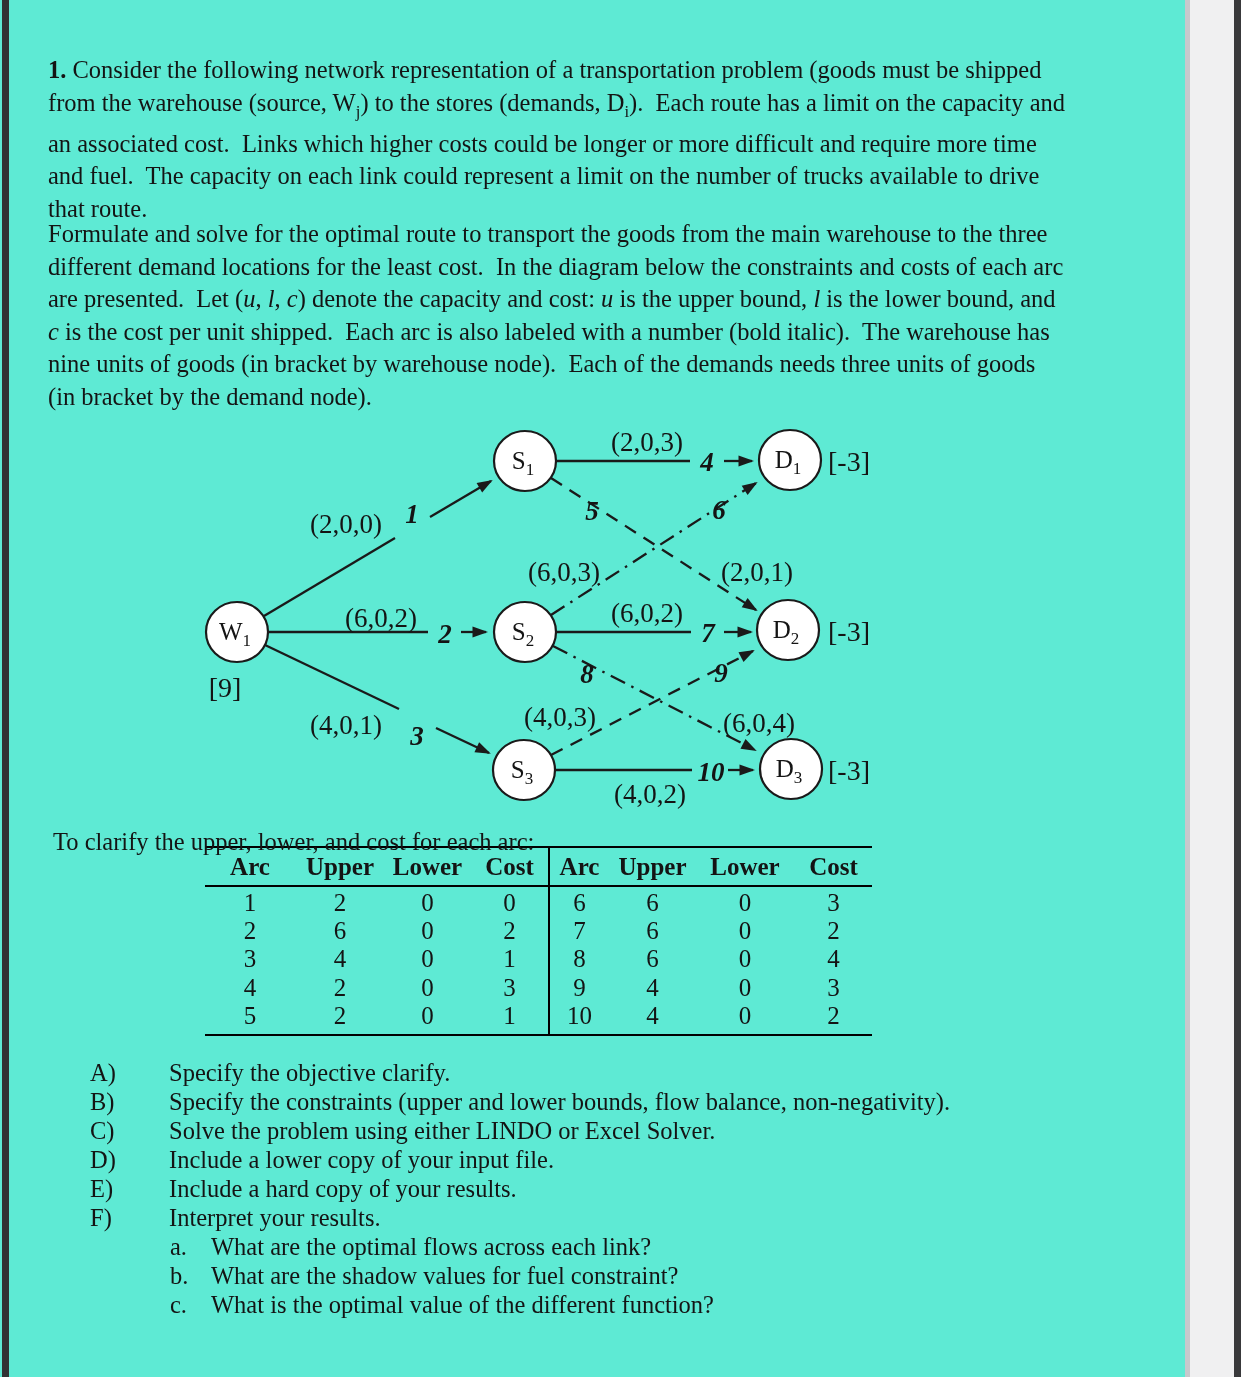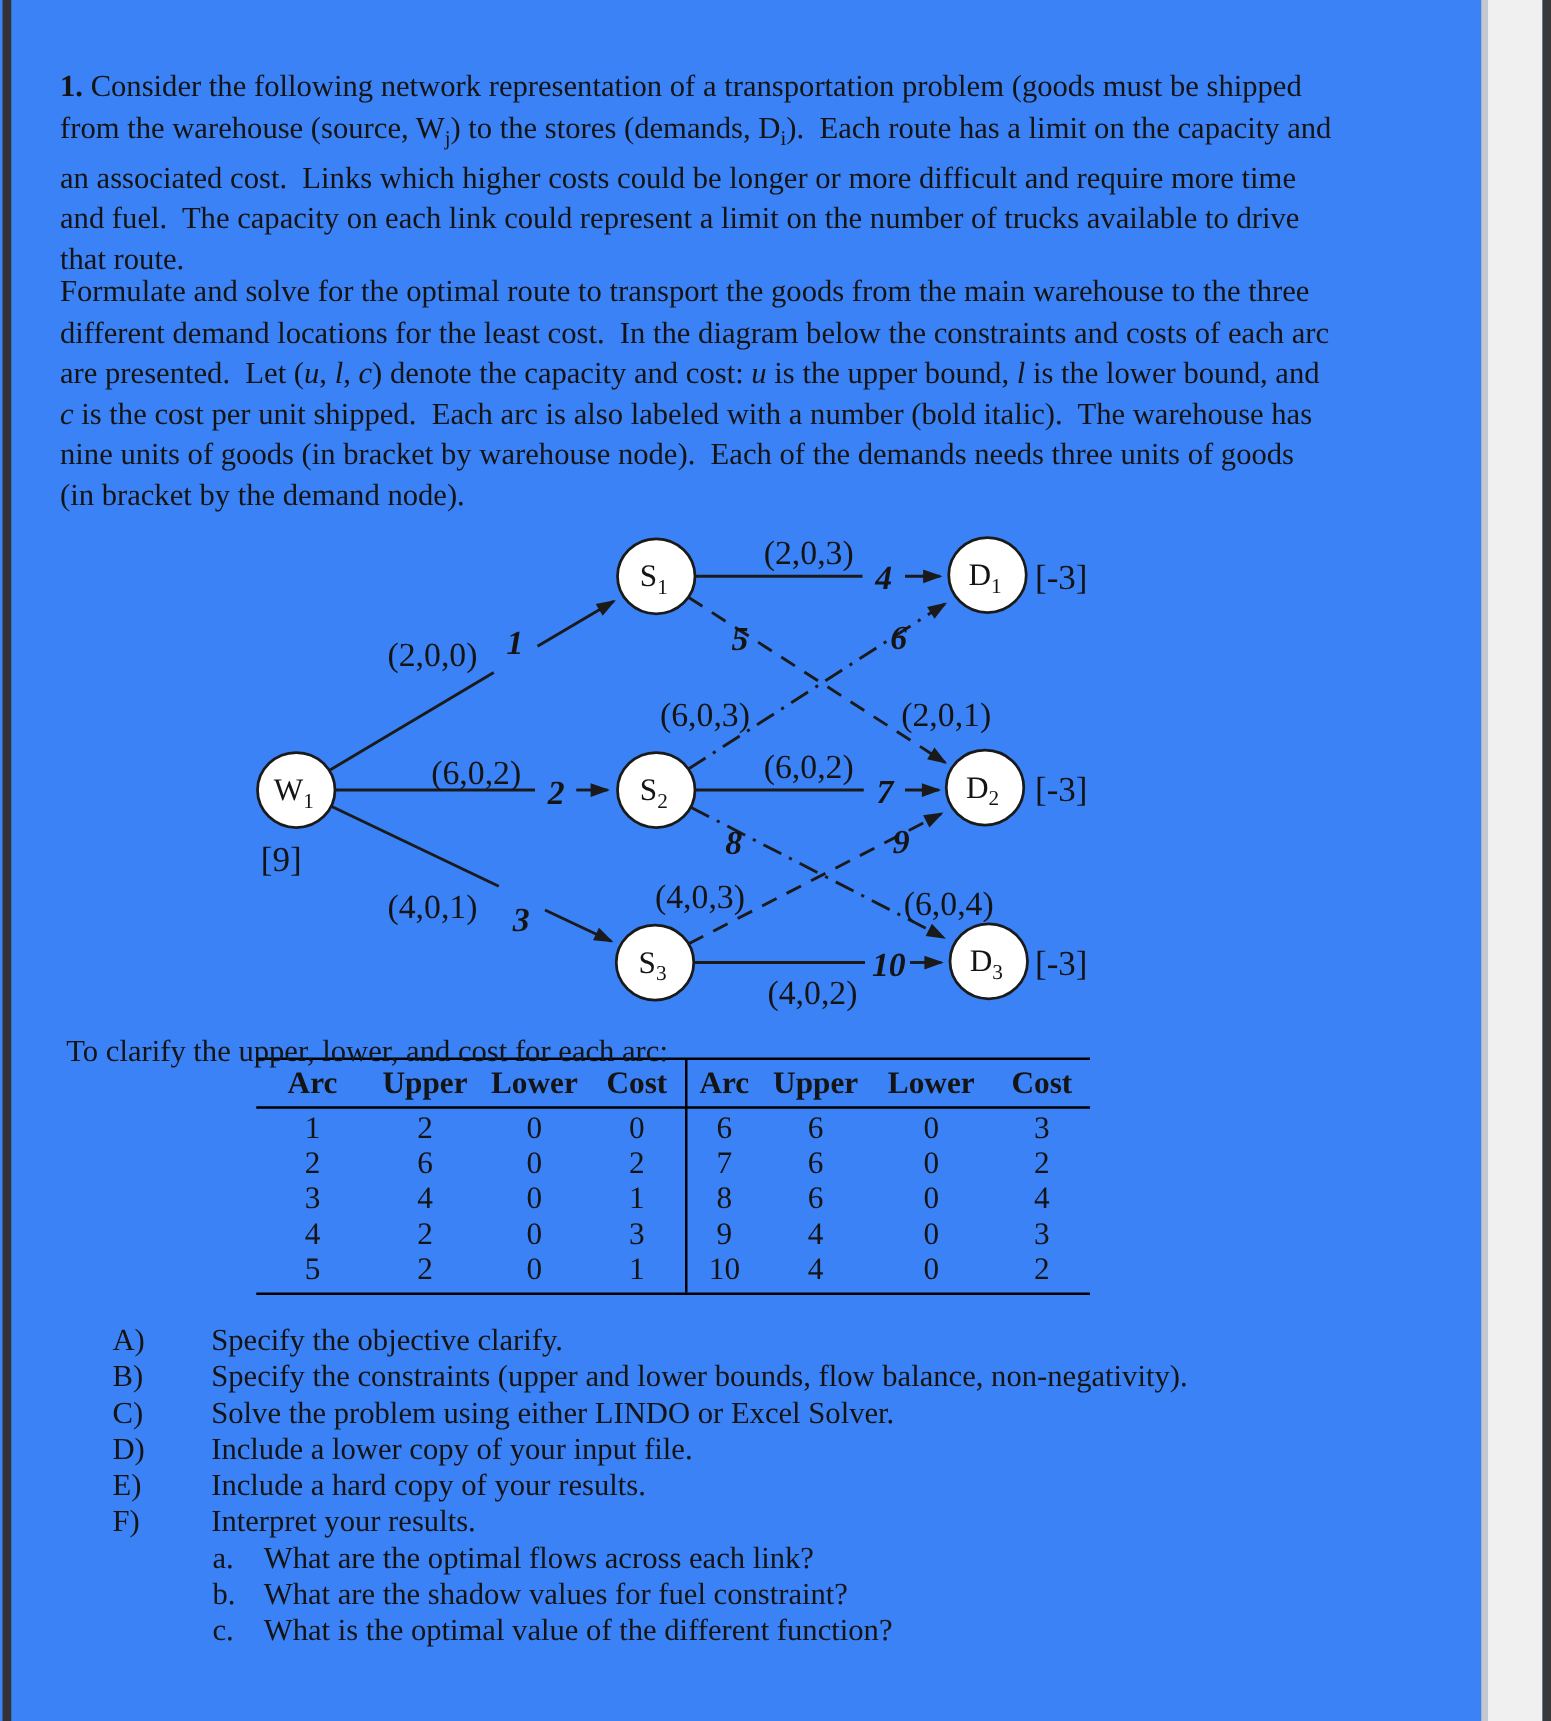--- a/index.html
+++ b/index.html
@@ -1,16 +1,16 @@
 <!DOCTYPE html>
 <html><head>
 <meta charset="utf-8">
 <style>
   html,body{margin:0;padding:0;}
-  .page{position:relative;width:1241px;height:1377px;background:#3b82f6;overflow:hidden;
+  .page{position:relative;width:1241px;height:1377px;background:#5eead4;overflow:hidden;
         font-family:"Liberation Serif",serif;color:#141414;}
   .edge-left{position:absolute;left:2px;top:0;width:7px;height:100%;background:#323234;}
   .divider-right{position:absolute;left:1185px;top:0;width:5px;height:100%;background:#c8c8cc;}
   .panel-right{position:absolute;left:1190px;top:0;width:44px;height:100%;background:#f0f0f1;}
   .edge-right{position:absolute;left:1234px;top:0;width:7px;height:100%;background:#39393b;}
 
   .para{position:absolute;left:48px;width:1018px;font-size:24.5px;line-height:32.5px;
         white-space:pre-wrap;}
   #p1{top:54px;}
   #p2{top:218px;font-family:Liberation Serif, serif;}

